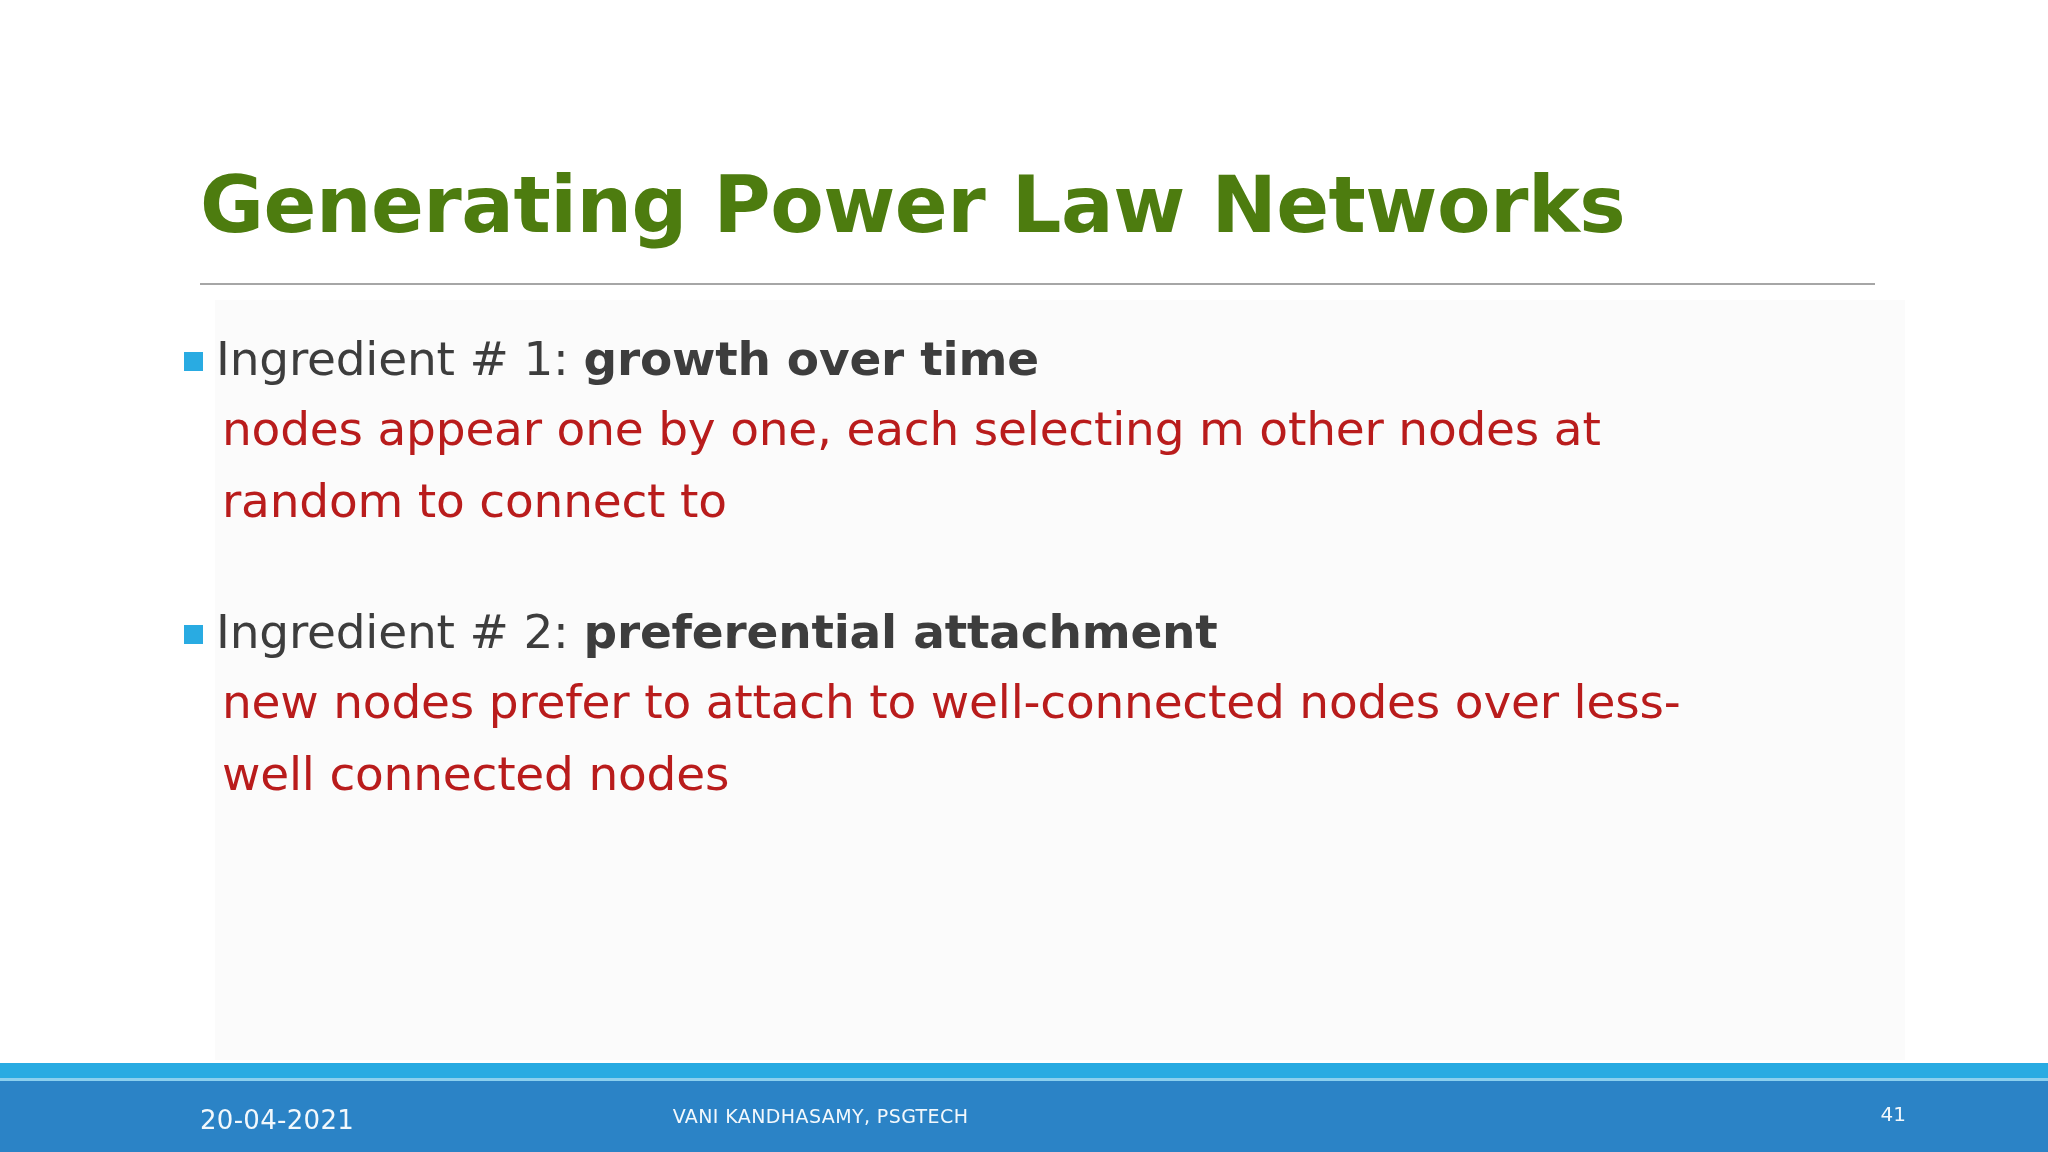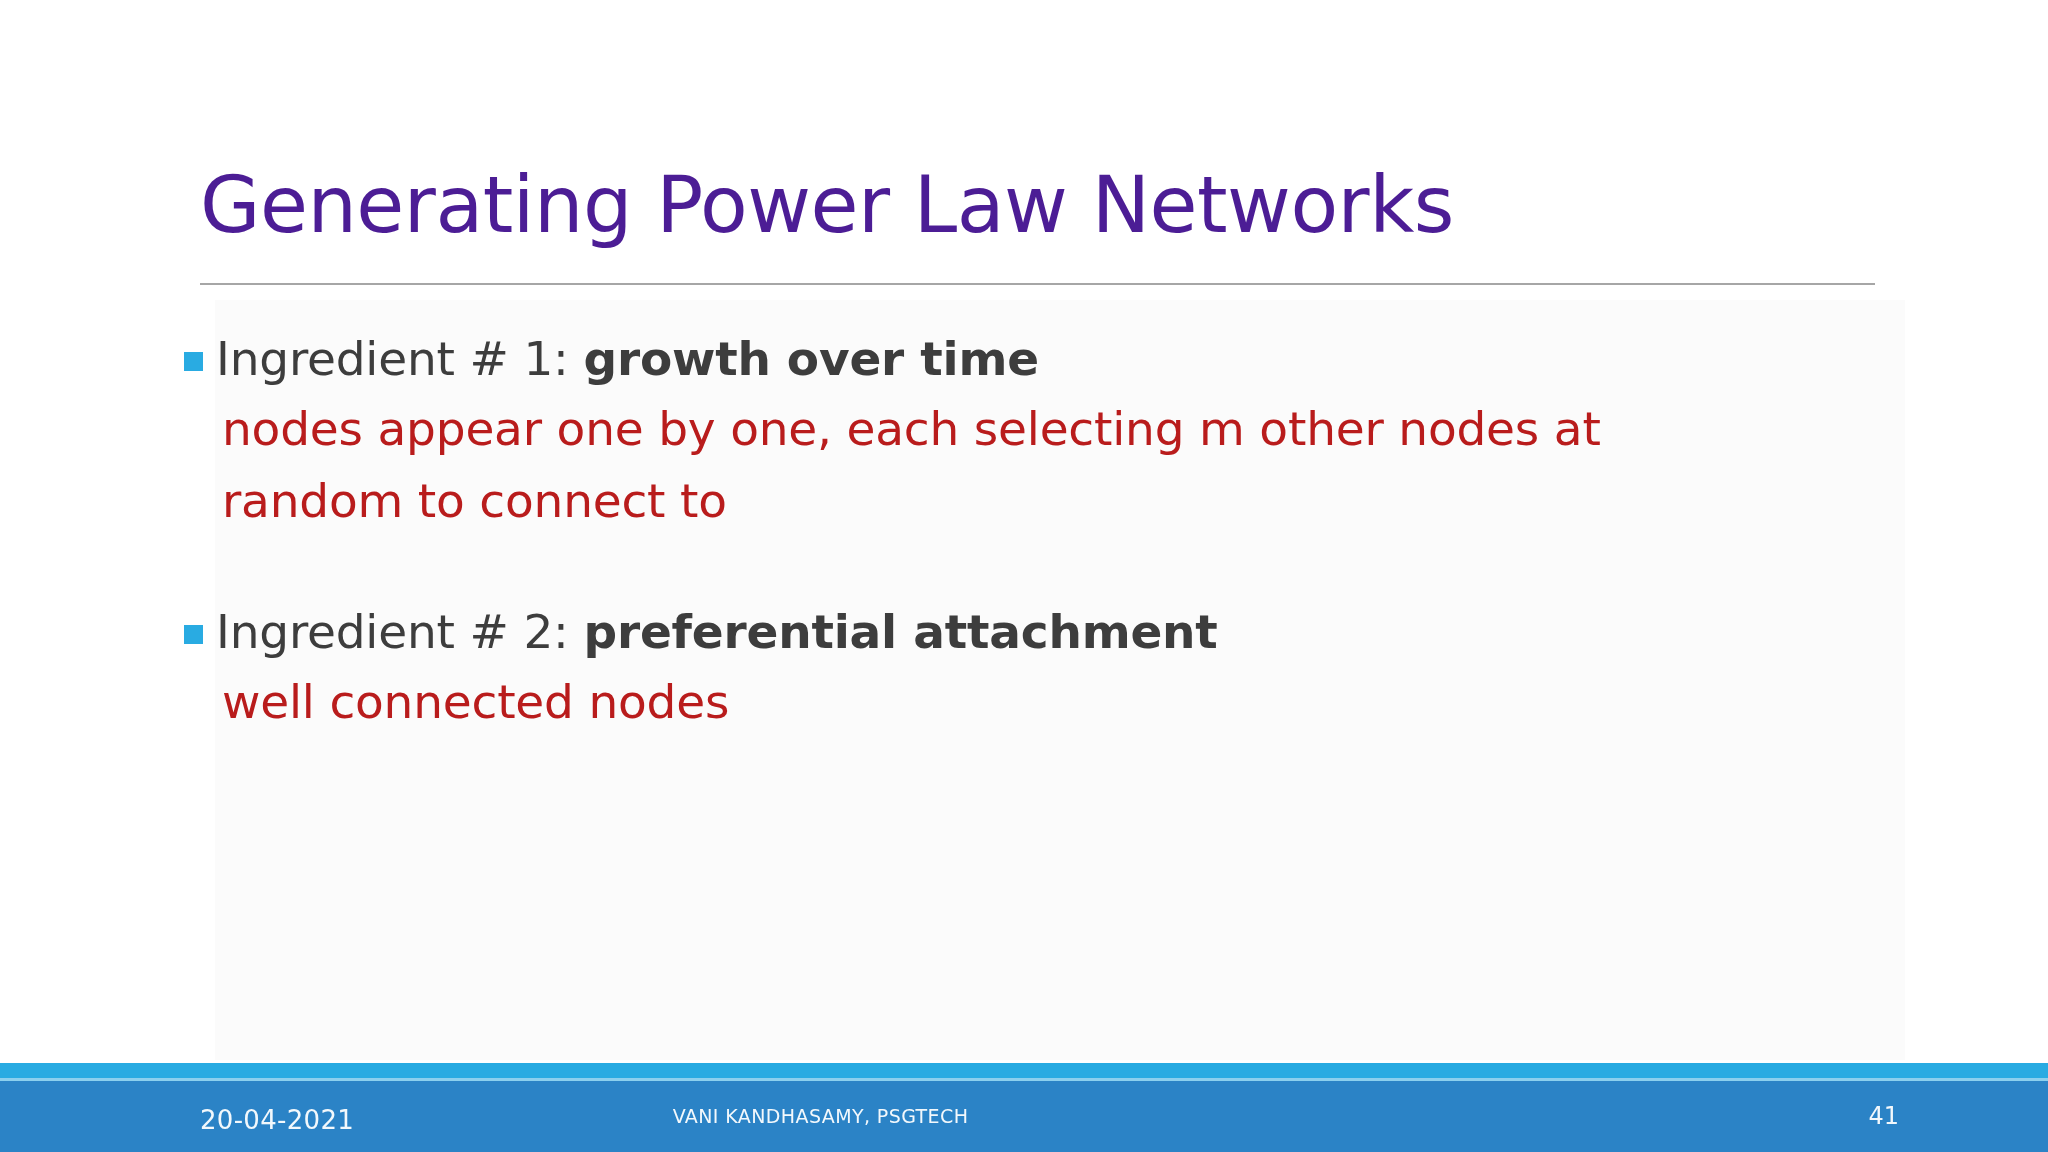--- a/index.html
+++ b/index.html
@@ -29,25 +29,25 @@
     background: #fbfbfb;
   }
 
   
   .title {
     position: absolute;
     left: 200px;
     top: 163px;
     width: 1680px;
     font-family: "DejaVu Sans", sans-serif;
-    font-weight: 400;
+    font-weight: 700;
     font-size: 78px;
     line-height: 1.08;
     letter-spacing: -0.5px;
-    color: #4c1d95;
+    color: #4d7c0f;
     white-space: nowrap;
   }
   .title-rule {
     position: absolute;
     left: 200px;
     top: 283px;
     width: 1675px;
     height: 2px;
     background: #a6a6a6;
   }
@@ -147,23 +147,23 @@
     left: 0;
     top: 1105px;
     width: 1641px;
     text-align: center;
     font-size: 19px;
     color: #f2f8fc;
     letter-spacing: 0.4px;
   }
   .footer-pageno {
     position: absolute;
-    right: 149px;
+    right: 142px;
     top: 1102px;
-    font-size: 24px;
+    font-size: 20px;
     color: #f2f8fc;
   }
 </style>
 </head>
 <body>
 
 <div class="slide">
 
   <div class="content-panel"></div>
 
@@ -180,20 +180,21 @@
       <span>nodes appear one by one, each selecting m other nodes at</span>
       <span class="last-line">random to connect to</span>
     </p>
 
     <div class="gap-between"></div>
 
     <div class="bullet-row">
       <span class="bullet-marker"></span><span>Ingredient # 2: </span><span class="bullet-strong">preferential attachment</span>
     </div>
     <p class="para">
+      <span>new nodes prefer to attach to well-connected nodes over less-</span>
       <span class="last-line">well connected nodes</span>
     </p>
 
   </div>
 
   <div class="footer">
     <div class="footer-stripe"></div>
     <div class="footer-stripe-line"></div>
     <div class="footer-band"></div>
   </div>

